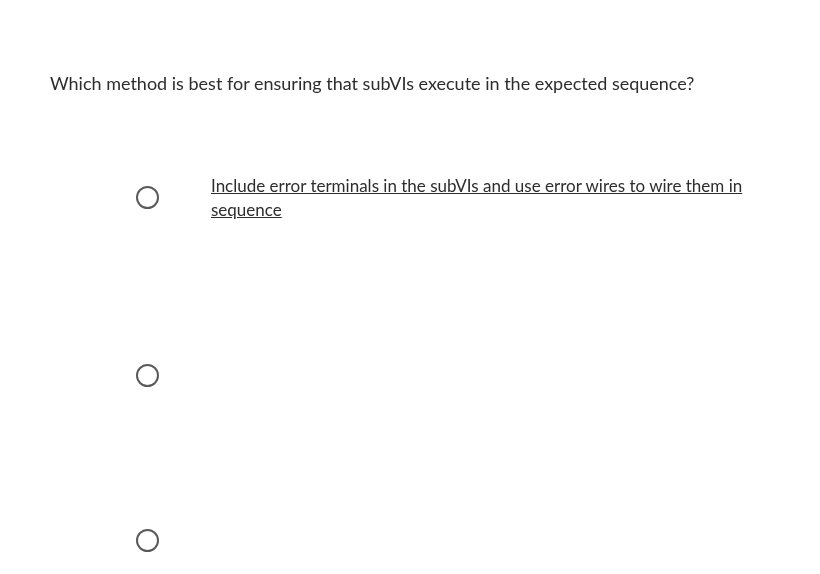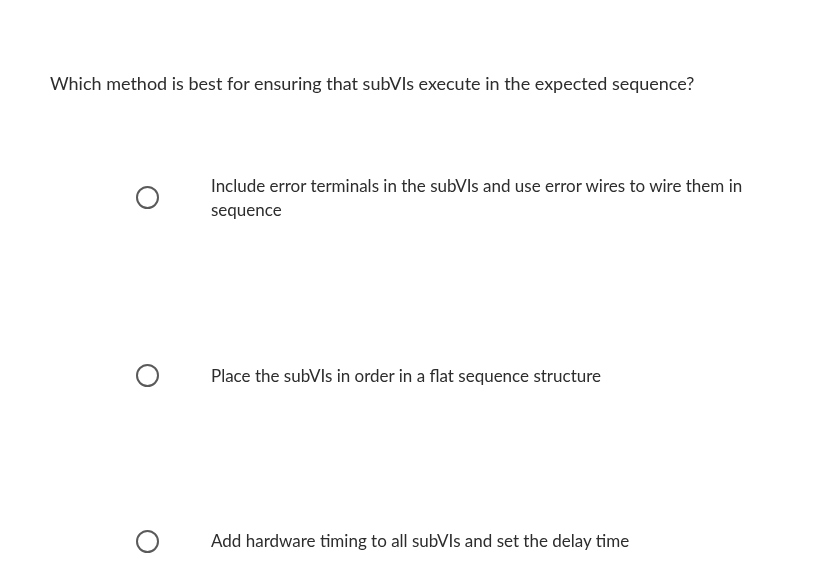--- a/index.html
+++ b/index.html
@@ -43,40 +43,39 @@
       border-radius: 50%;
       flex-shrink: 0;
       cursor: pointer;
       background: #ffffff;
     }
     .option-label {
       font-size: 17px;
       color: #2d2d2d;
       font-weight: 400;
       line-height: 1.4;
+      text-decoration: underline;
     }
   </style>
 </head>
 <body>
 
 <div class="question-container">
   <div class="question-text">Which method is best for ensuring that subVIs execute in the expected sequence?</div>
 
   <div class="options-list">
 
     <div class="option-row">
       <div class="radio-circle"></div>
       <div class="option-label">Include error terminals in the subVIs and use error wires to wire them in sequence</div>
     </div>
 
 
     <div class="option-row">
       <div class="radio-circle"></div>
-      <div class="option-label">Place the subVIs in order in a flat sequence structure</div>
     </div>
 
     <div class="option-row">
       <div class="radio-circle"></div>
-      <div class="option-label">Add hardware timing to all subVIs and set the delay time</div>
     </div>
 
   </div>
 </div>
 
 </body></html>

